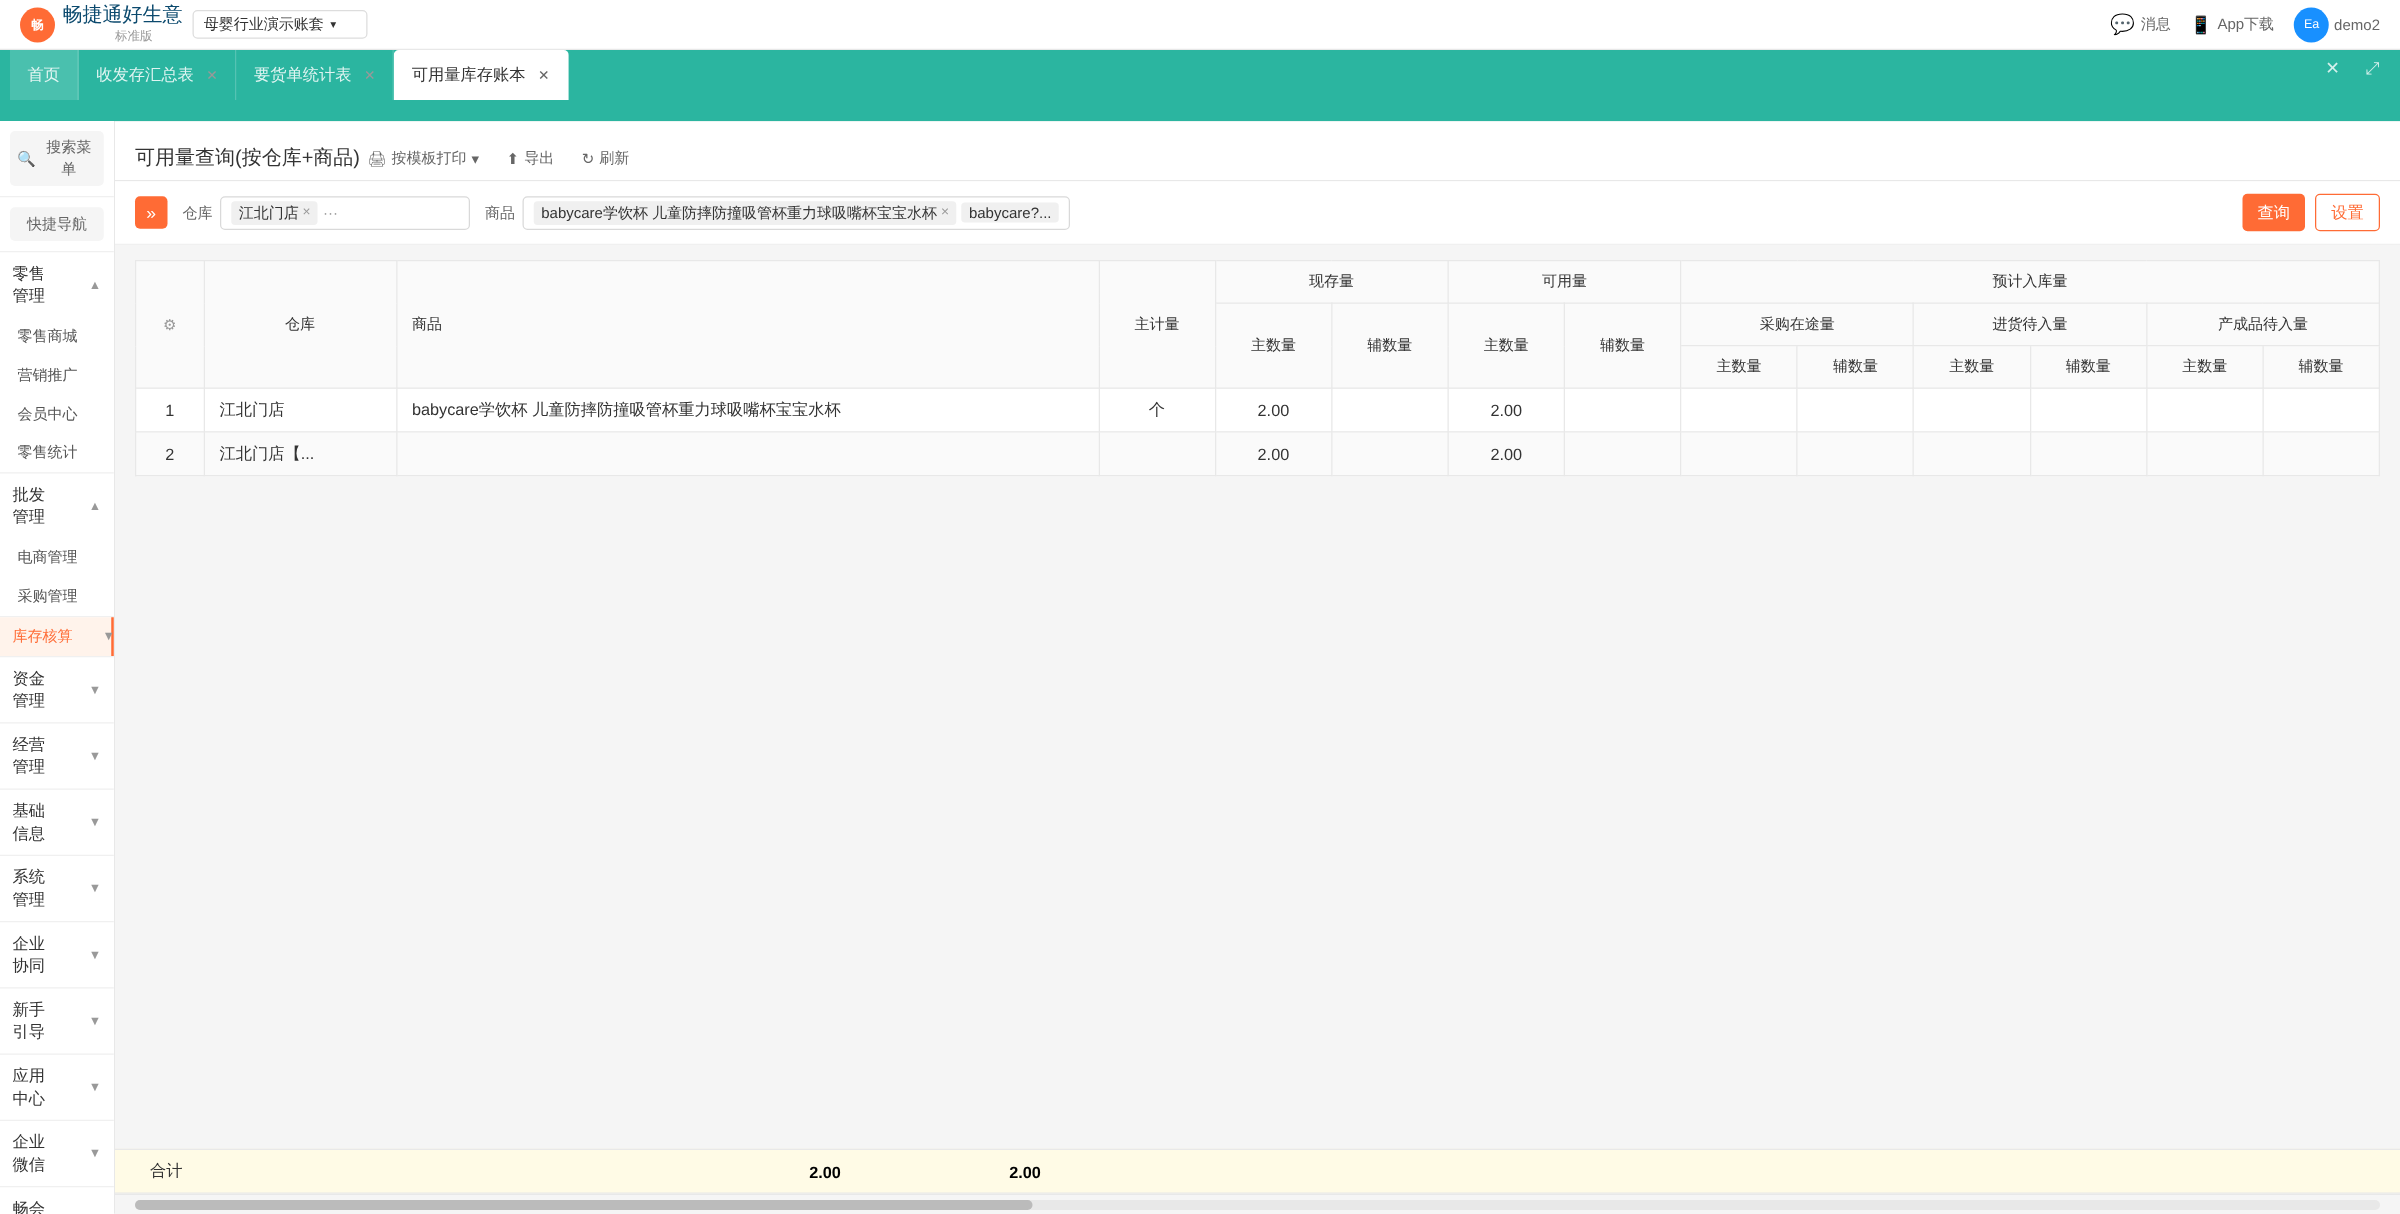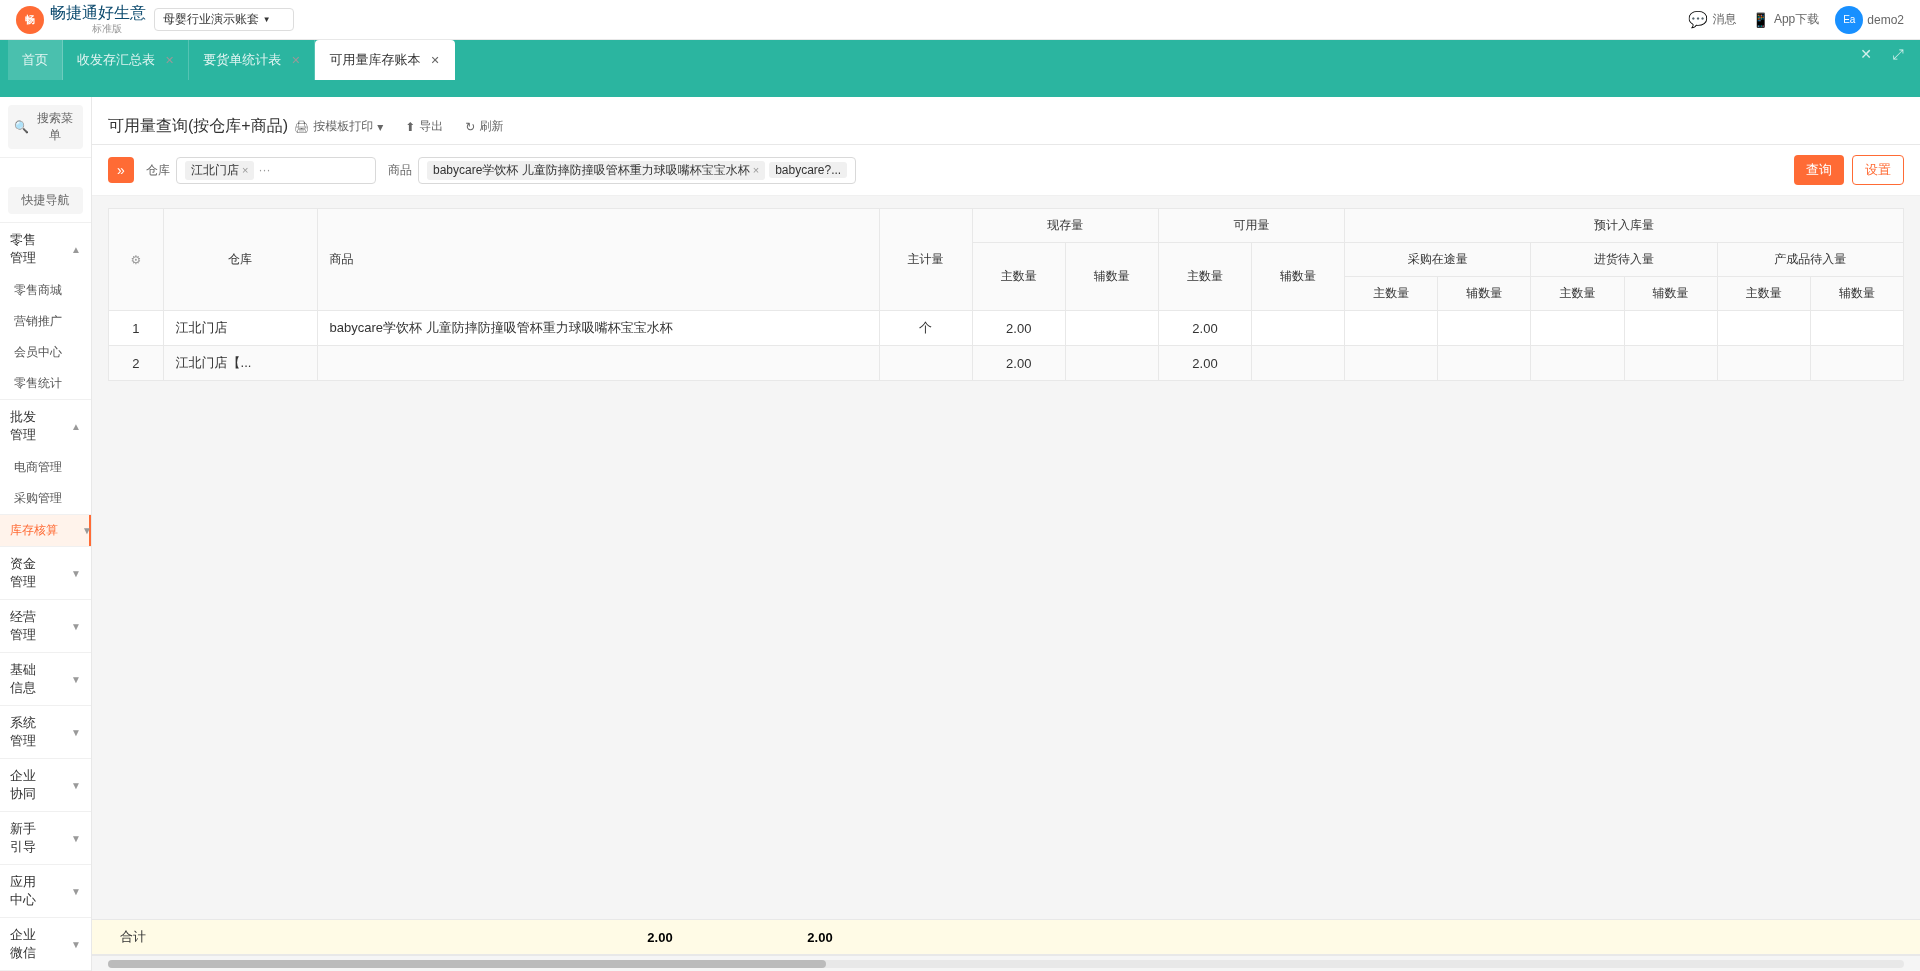--- a/index.html
+++ b/index.html
@@ -96,21 +96,20 @@
     }
     .sidebar-nav-btn button {
       width: 100%;
       background: #f5f5f5;
       border: none;
       border-radius: 4px;
       padding: 5px 6px;
       font-size: 12px;
       color: #666;
       cursor: pointer;
-      margin-top: 21px;
     }
     .sidebar-section {
       border-bottom: 1px solid #f0f0f0;
     }
     .sidebar-section-header {
       display: flex;
       align-items: center;
       justify-content: space-between;
       padding: 8px 10px;
       font-size: 13px;

